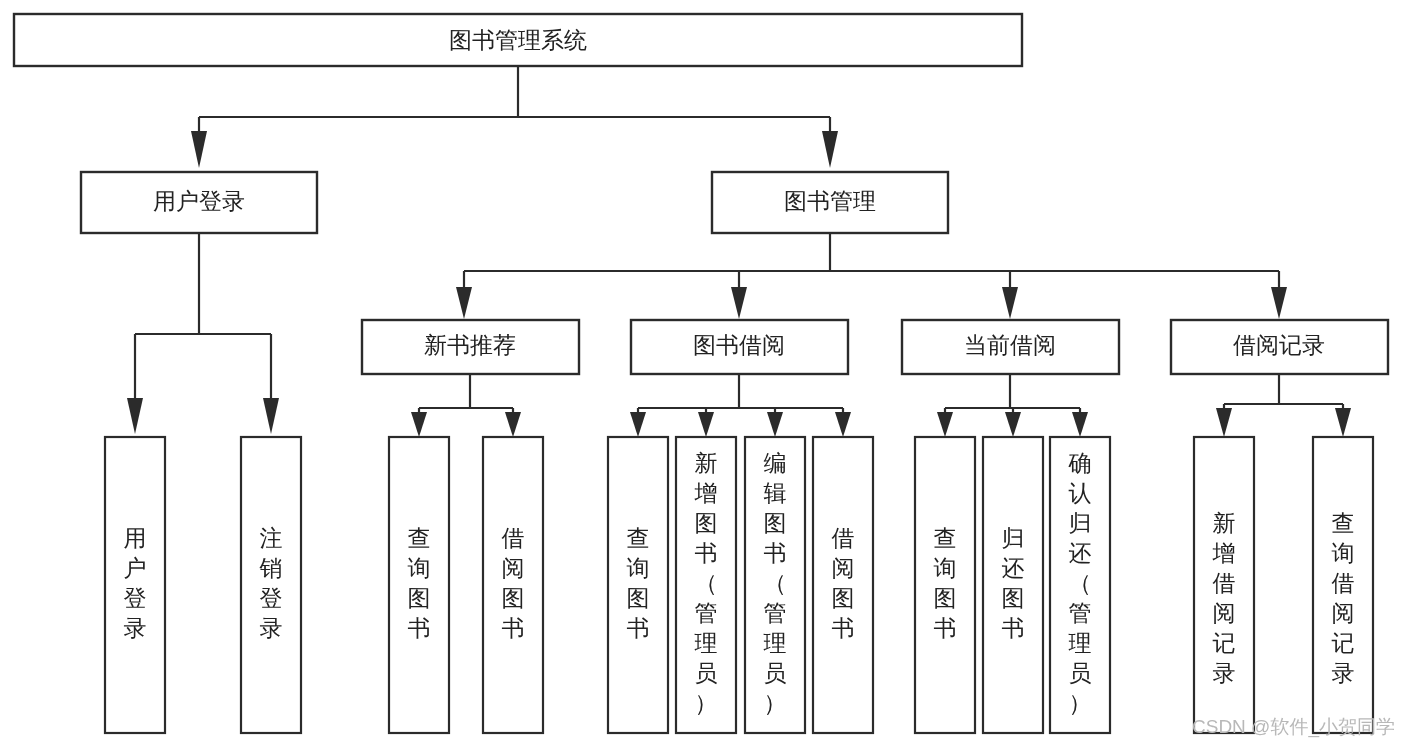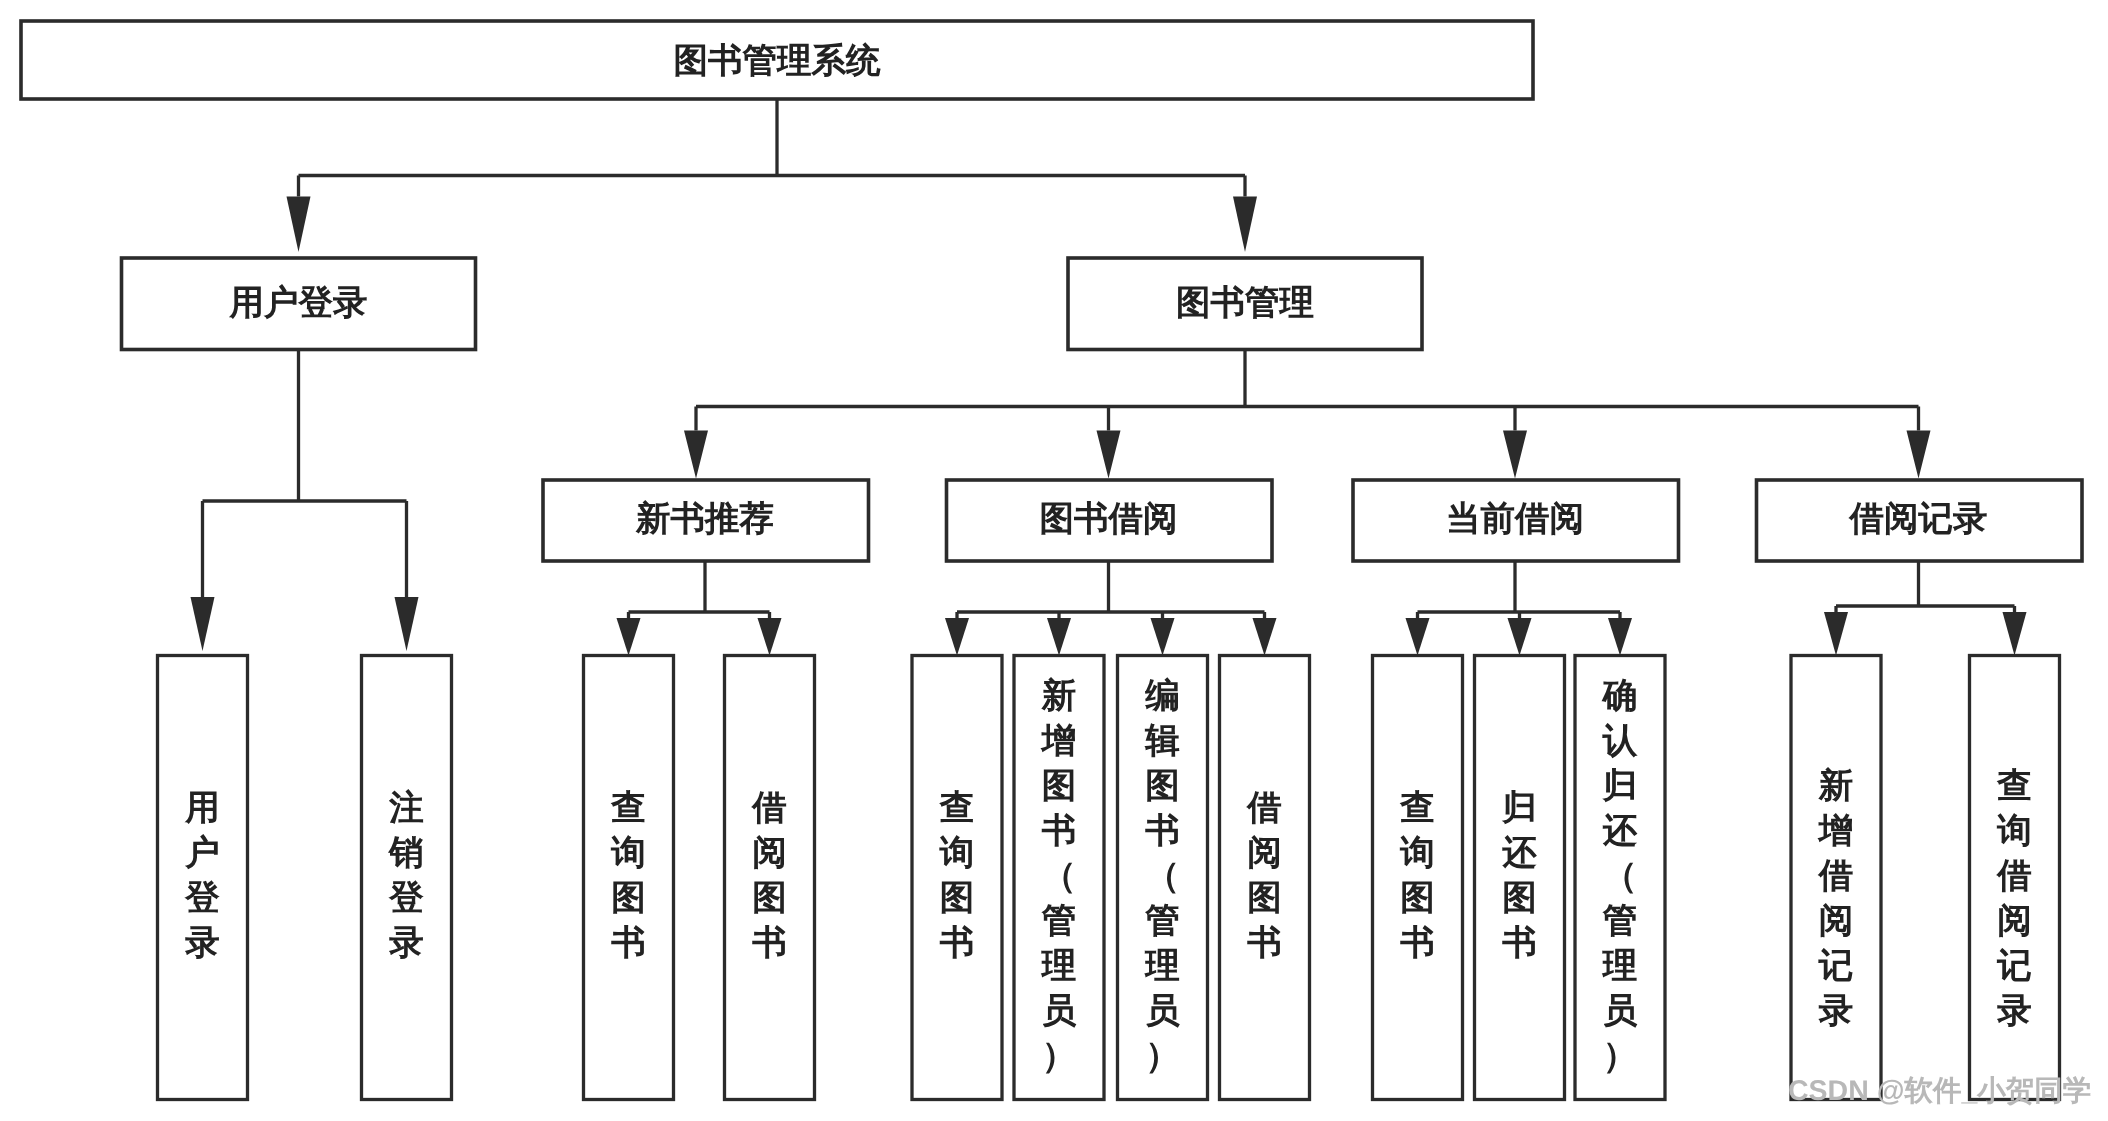--- a/index.html
+++ b/index.html
@@ -14,21 +14,20 @@
     font-family: "Liberation Sans", "DejaVu Sans", sans-serif;
     overflow: hidden;
     position: relative;
   }
   #diagram-root {
     position: absolute;
     top: 0;
     left: 0;
     width: 1405px;
     height: 549px;
-    font-weight: bold;
   }
   svg.diagram {
     display: block;
     width: 1405px;
     height: 747px;
     background: #ffffff;
   }
   .node-box {
     fill: #ffffff;
     stroke: #2b2b2b;

